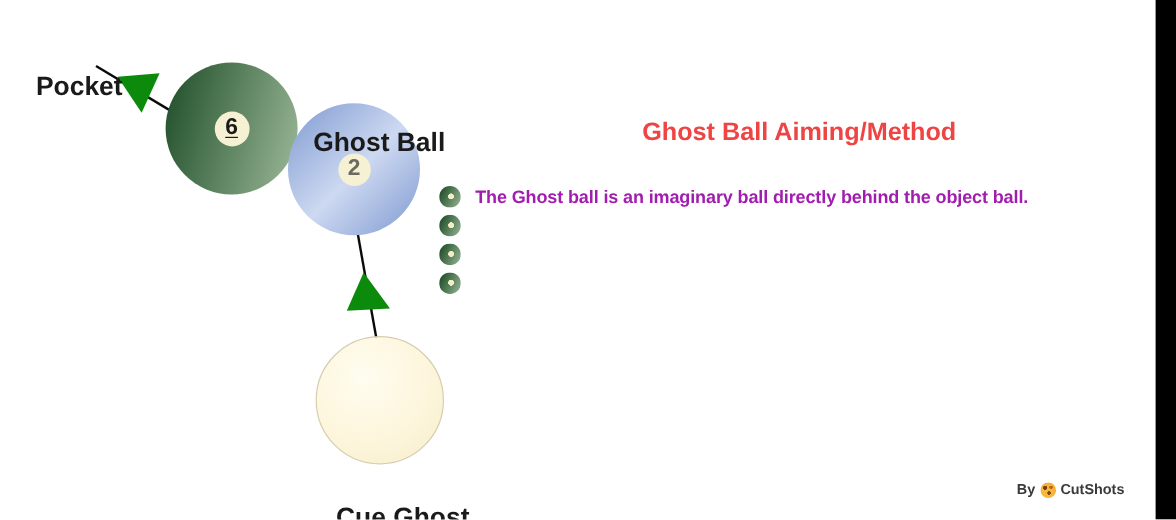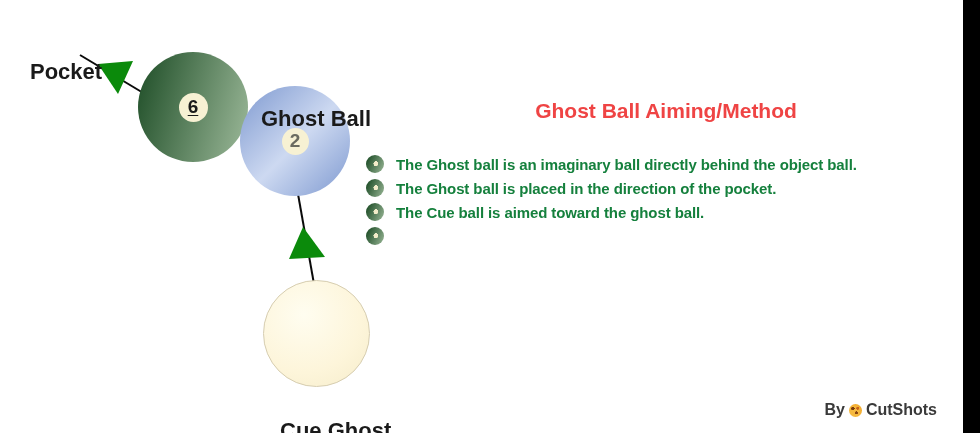--- a/index.html
+++ b/index.html
@@ -52,26 +52,26 @@
     font-size:21px;font-weight:700;color:#ef4444;white-space:nowrap;
   }
   #bullet-list{left:366px;top:152px;width:700px;}
   .bullet-row{display:flex;align-items:center;height:24px;white-space:nowrap;}
   .bullet-icon{
     flex:0 0 18px;width:18px;height:18px;border-radius:50%;margin-right:12px;
     background:
       radial-gradient(circle at 55% 48%, #f3ecc9 0 17%, rgba(0,0,0,0) 19%),
       linear-gradient(115deg, var(--object-ball-dark,#2e5f3a) 15%, var(--object-ball-light,#93b191) 95%);
   }
-  .bullet-text{font-size:15px;font-weight:700;color:#15803d;letter-spacing:-0.1px;}
+  .bullet-text{font-size:15px;font-weight:700;color:#a21caf;letter-spacing:-0.1px;}
 
   
   #footer-credit{
     right:43px;top:401px;display:flex;align-items:center;gap:4px;
-    font-size:16px;font-weight:700;color:#3a3a3a;
+    font-size:12px;font-weight:700;color:#3a3a3a;
   }
   #brand-ball-icon{
     width:13px;height:13px;border-radius:50%;
     background:
       radial-gradient(circle at 30% 35%, #7a3c0c 0 13%, rgba(0,0,0,0) 15%),
       radial-gradient(circle at 68% 32%, #c8631a 0 11%, rgba(0,0,0,0) 13%),
       radial-gradient(circle at 56% 68%, #8a4510 0 12%, rgba(0,0,0,0) 14%),
       radial-gradient(circle at 40% 60%, #f6b93f 0 40%, var(--brand-orange,#ef9f1e) 100%);
   }
 
@@ -106,25 +106,23 @@
 
 <div class="abs" id="panel-title">Ghost Ball Aiming/Method</div>
 
 <div class="abs" id="bullet-list">
   <div class="bullet-row">
     <span class="bullet-icon"></span>
     <span class="bullet-text">The Ghost ball is an imaginary ball directly behind the object ball.</span>
   </div>
   <div class="bullet-row">
     <span class="bullet-icon"></span>
-    <span class="bullet-text">The Ghost ball is placed in the direction of the pocket.</span>
   </div>
   <div class="bullet-row">
     <span class="bullet-icon"></span>
-    <span class="bullet-text">The Cue ball is aimed toward the ghost ball.</span>
   </div>
   <div class="bullet-row">
     <span class="bullet-icon"></span>
   </div>
 </div>
 
 <div class="abs" id="footer-credit">
   <span>By</span>
   <span id="brand-ball-icon"></span>
   <span>CutShots</span>

